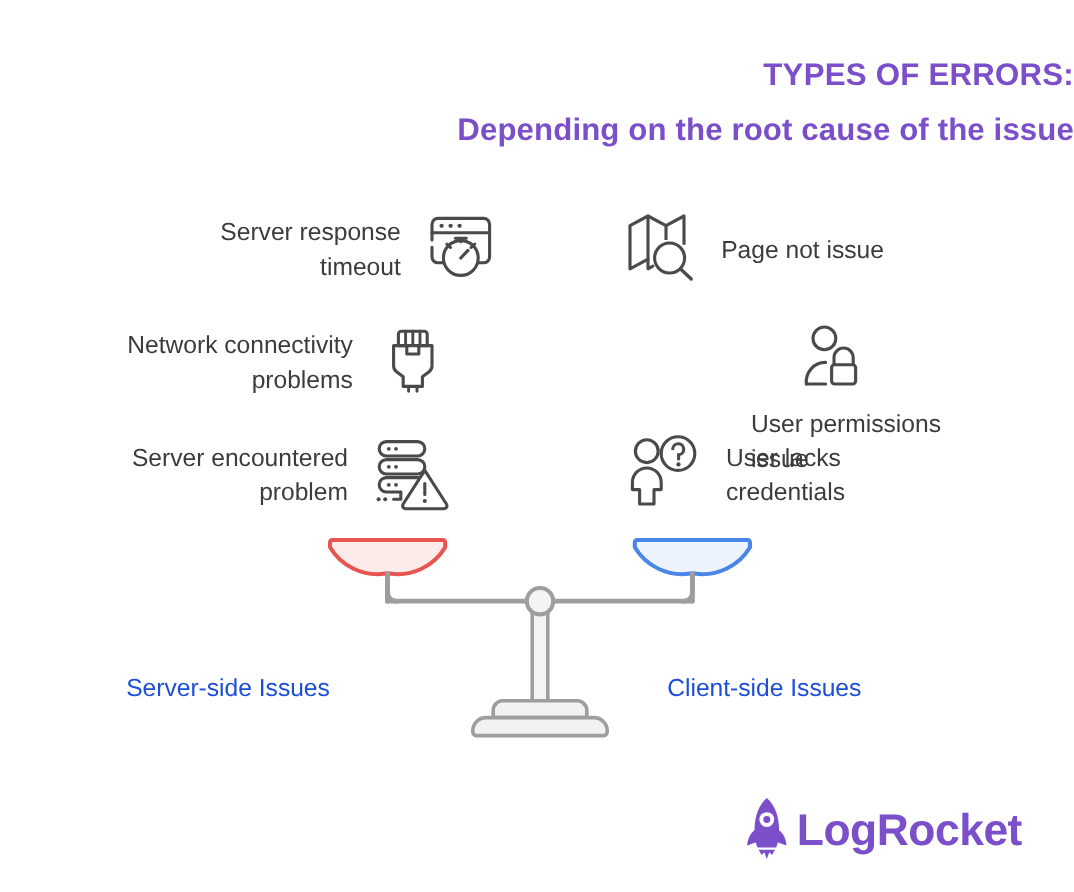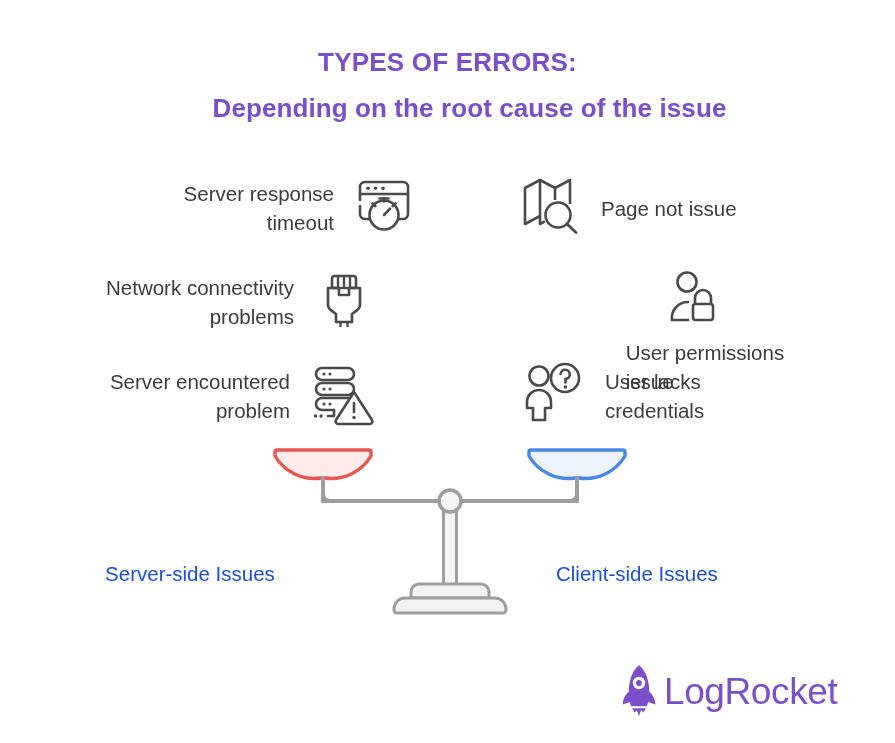--- a/index.html
+++ b/index.html
@@ -19,21 +19,21 @@
     background: #ffffff;
     overflow: hidden;
   }
 
   
   .title-block {
     position: absolute;
     top: 44px;
     left: 0;
     width: 895px;
-    text-align: center;
+    text-align: right;
   }
   .title-line1 {
     font-size: 26px;
     font-weight: bold;
     color: #7B4FC9;
     letter-spacing: 0.2px;
     line-height: 36px;
   }
   .title-line2 {
     font-size: 26px;
@@ -108,21 +108,21 @@
     top: 662px;
     display: flex;
     align-items: center;
     height: 60px;
   }
   #logo-text {
     font-size: 37px;
     color: #7B4FC9;
     letter-spacing: -0.4px;
     margin-left: 4px;
-    font-weight: normal;
+    font-weight: bold;
   }
 </style>
 </head>
 <body>
 
 <div id="canvas">
 
   <div class="title-block">
     <div class="title-line1">TYPES OF ERRORS:</div>
     <div class="title-line2">Depending on the root cause of the issue</div>

